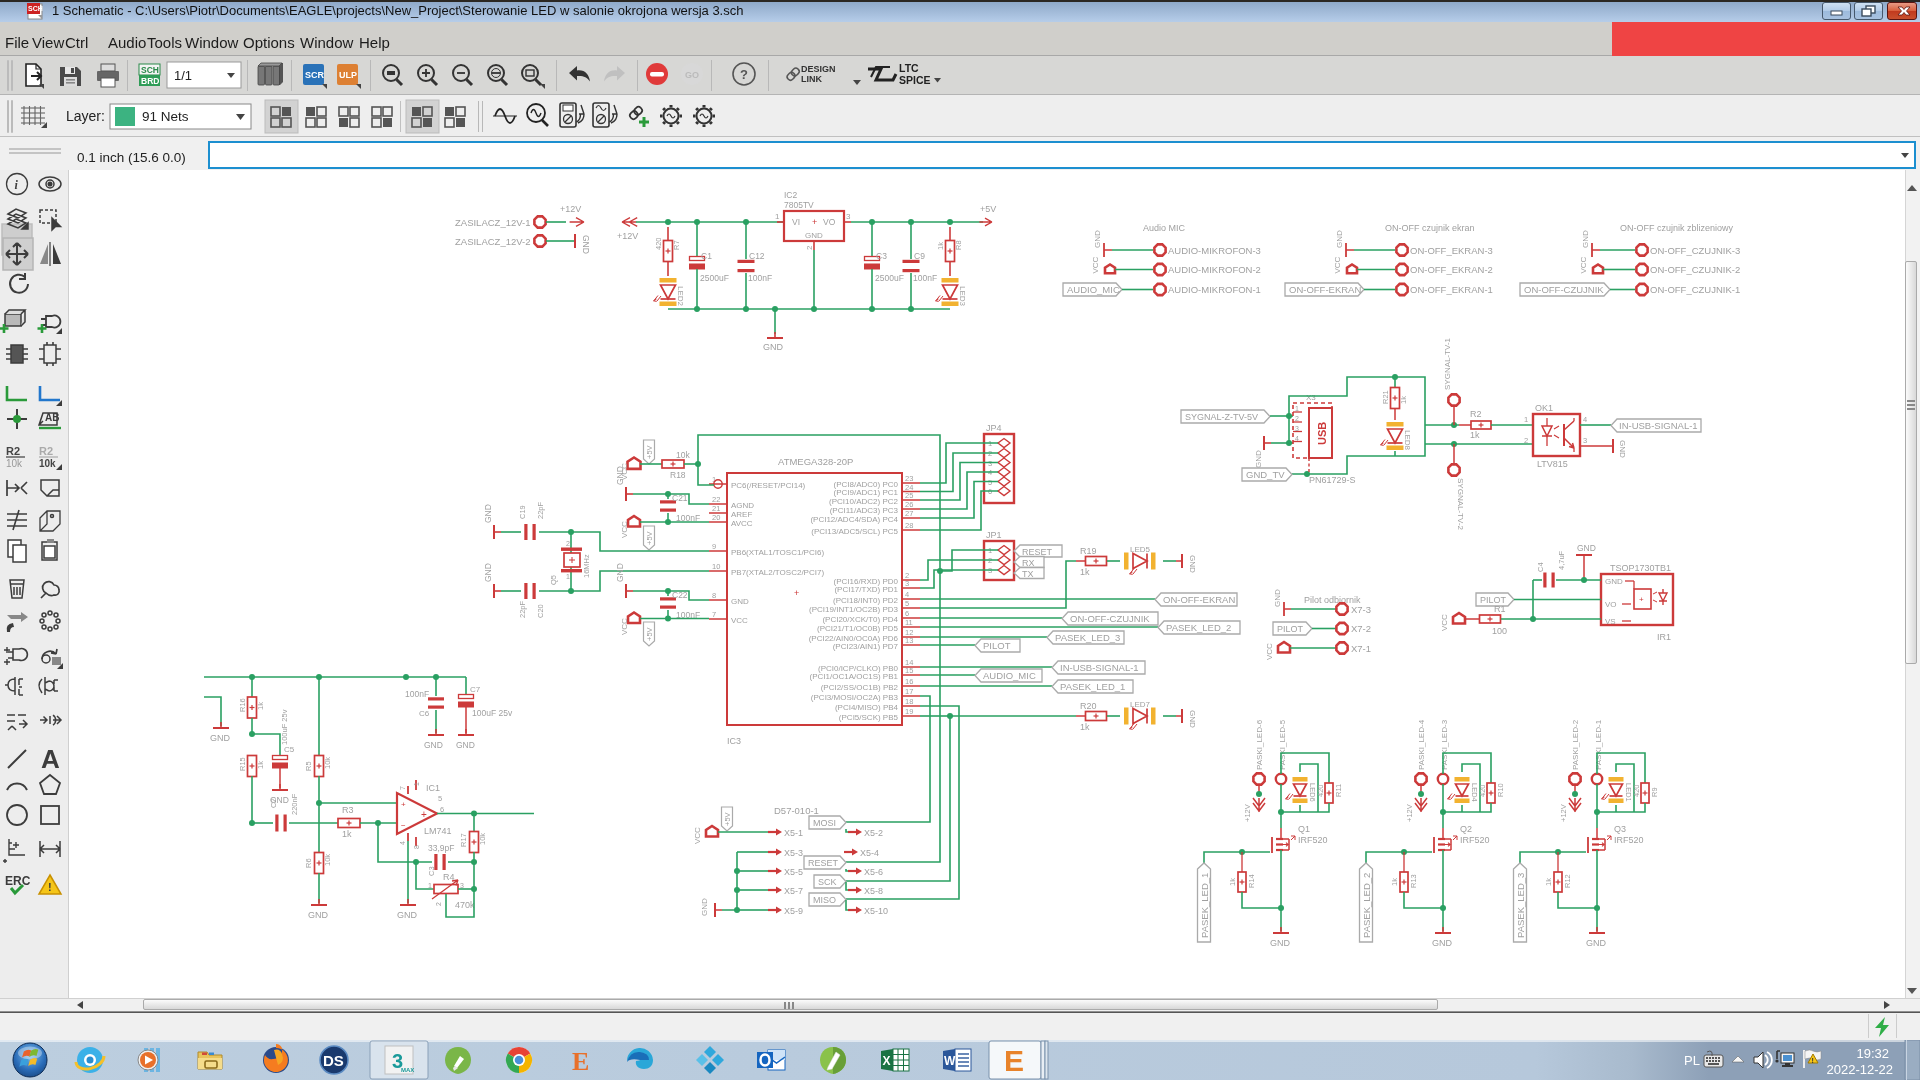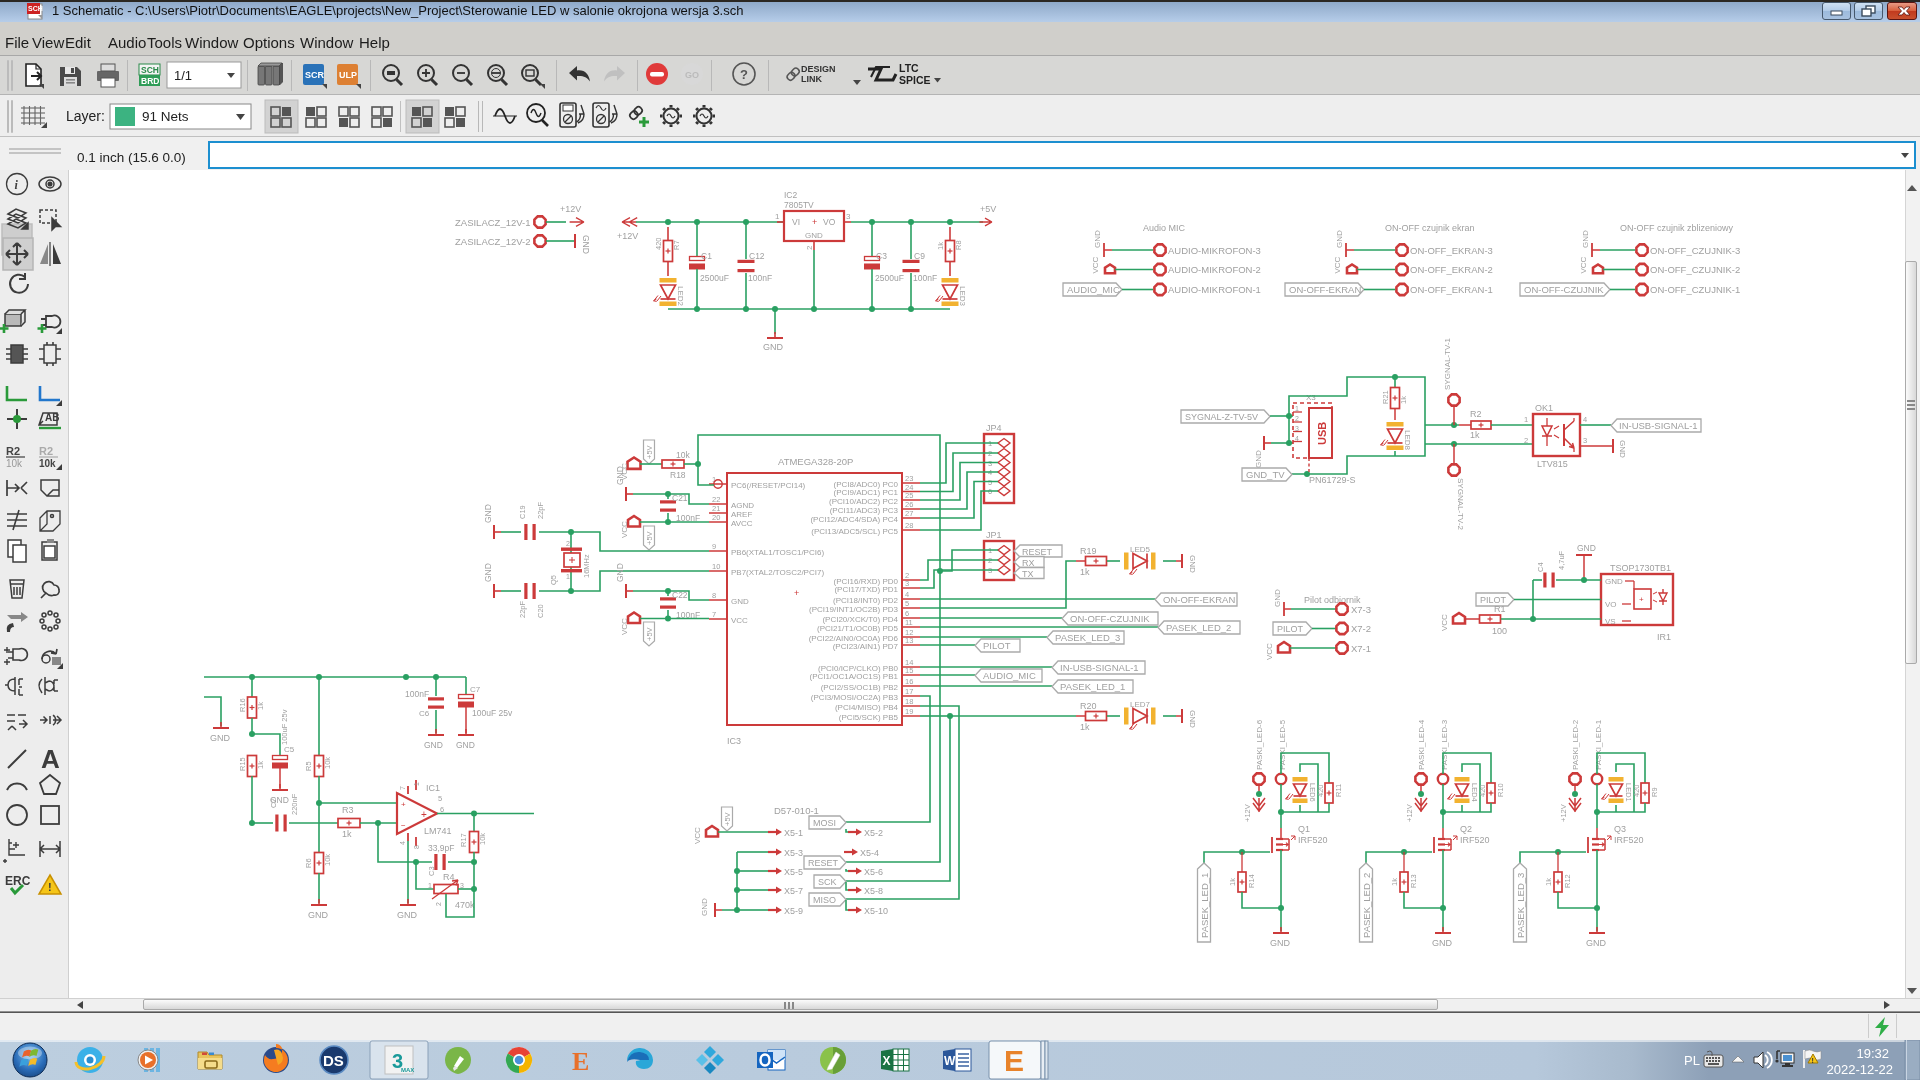--- a/index.html
+++ b/index.html
@@ -3,21 +3,21 @@
 *{margin:0;padding:0;box-sizing:border-box}
 html,body{width:1920px;height:1080px;overflow:hidden;font-family:"Liberation Sans",sans-serif}
 #root{position:relative;width:1920px;height:1080px;background:#ef4444}
 .abs{position:absolute}
 
 #titlebar{left:0;top:0;width:1920px;height:22px;background:linear-gradient(#8fa9c9,#b6cde9);border-top:2px solid #2b2722}
 #titletxt{left:52px;top:3px;font-size:13px;color:#111}
 .winbtn{top:2px;width:29px;height:18px;border:1px solid #46586c;border-radius:3px;background:linear-gradient(#cfe0f2,#b3cce8 48%,#9dbbdd 52%,#a8c2e0)}
 #btnclose{width:30px;background:linear-gradient(#e89a84,#d8603e 48%,#c13a1e 52%,#c8502e);border-color:#5a1410}
 
-#menubar{left:0;top:22px;width:1920px;height:34px;background:#d0cfcb;border-bottom:1px solid #a8a8a8;color:#1c1c1c;font-size:15px}
+#menubar{left:0;top:22px;width:1612px;height:34px;background:#d0cfcb;border-bottom:1px solid #a8a8a8;color:#1c1c1c;font-size:15px}
 #menubar span{position:absolute;top:12px}
 
 #tb1{left:0;top:56px;width:1920px;height:39px;background:#d7d7d5;border-bottom:1px solid #b4b4b4}
 #tb2{left:0;top:95px;width:1920px;height:42px;background:#eeeeee;border-bottom:1px solid #c0c0c0}
 #row3{left:0;top:137px;width:1920px;height:33px;background:#f0f0f0}
 .grip{width:2px;background:#bbb;border-radius:1px}
 .carr{position:absolute;width:0;height:0;border-left:4px solid transparent;border-right:4px solid transparent;border-top:5px solid #444}
 
 #pal{left:0;top:170px;width:69px;height:828px;background:#ededed;border-right:1px solid #cfcfcf}
 
@@ -51,21 +51,21 @@
         <rect x="12" y="4" width="9" height="7" fill="#fff" stroke="#3a4a5c" stroke-width="1.4"></rect>
         <rect x="8" y="7" width="9" height="7" fill="#fff" stroke="#3a4a5c" stroke-width="1.4"></rect>
       </g>
 <g transform="translate(65,0)">
         <path d="M 11,5 L 15,5 L 17,7.5 L 19,5 L 23,5 L 19.5,9 L 23,13 L 19,13 L 17,10.5 L 15,13 L 11,13 L 14.5,9 Z" fill="#fff" stroke="#5a1410" stroke-width="0.8"></path>
       </g>
     </svg>
     <div id="menubar" class="abs">
       <span style="left:5px">File</span>
       <span style="left:32px">View</span>
-      <span style="left:65px">Edit</span>
+      <span style="left:65px">Ctrl</span>
       <span style="left:108px">Audio</span>
       <span style="left:147px">Tools</span>
       <span style="left:185px">Window</span>
       <span style="left:243px">Options</span>
       <span style="left:300px">Window</span>
       <span style="left:359px">Help</span>
     </div>
     <div id="tb1" class="abs"></div>
     <div class="abs grip" style="left:7px;top:60px;height:31px"></div>
     <div class="abs grip" style="left:11px;top:60px;height:31px"></div>

